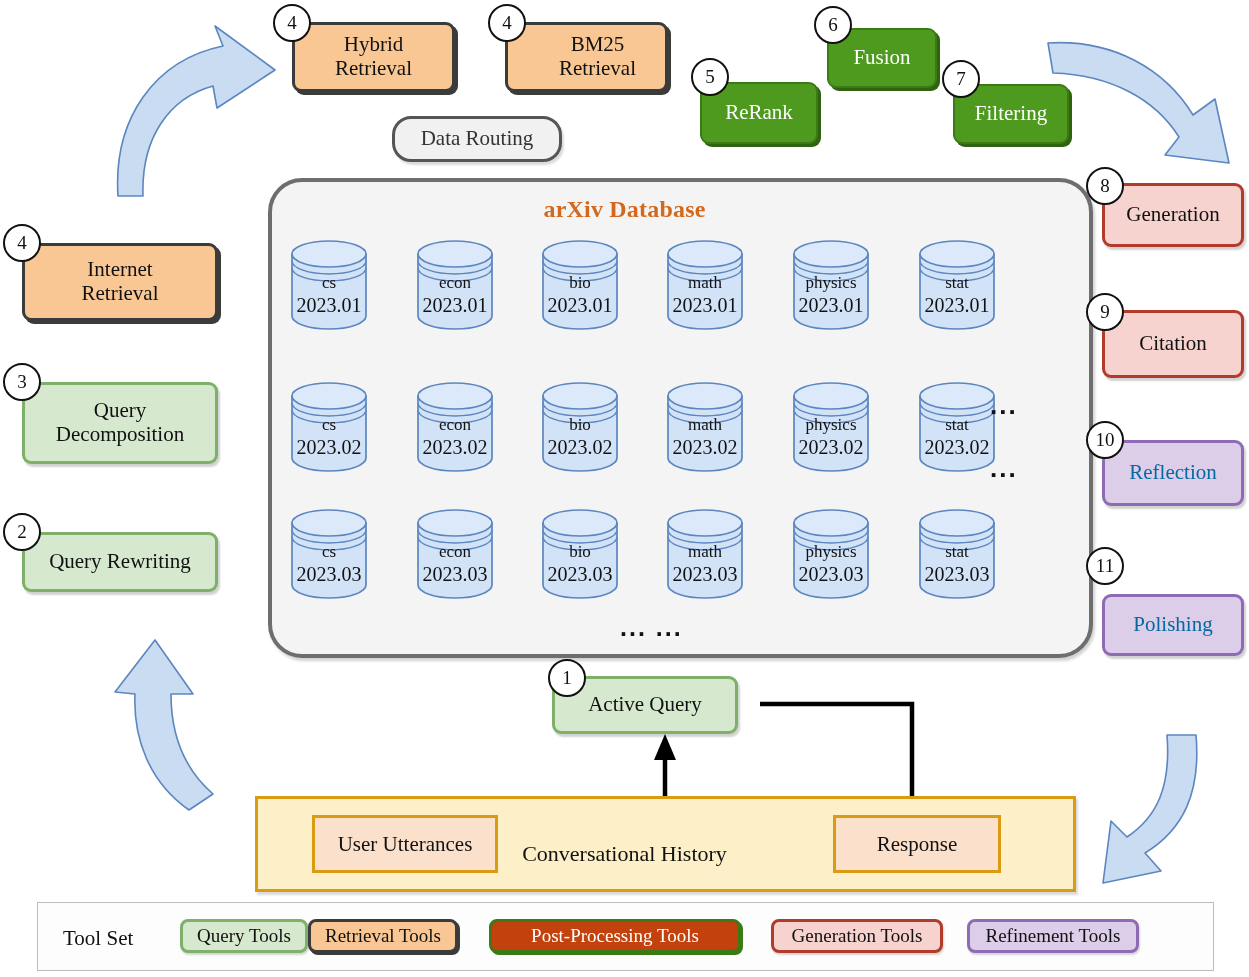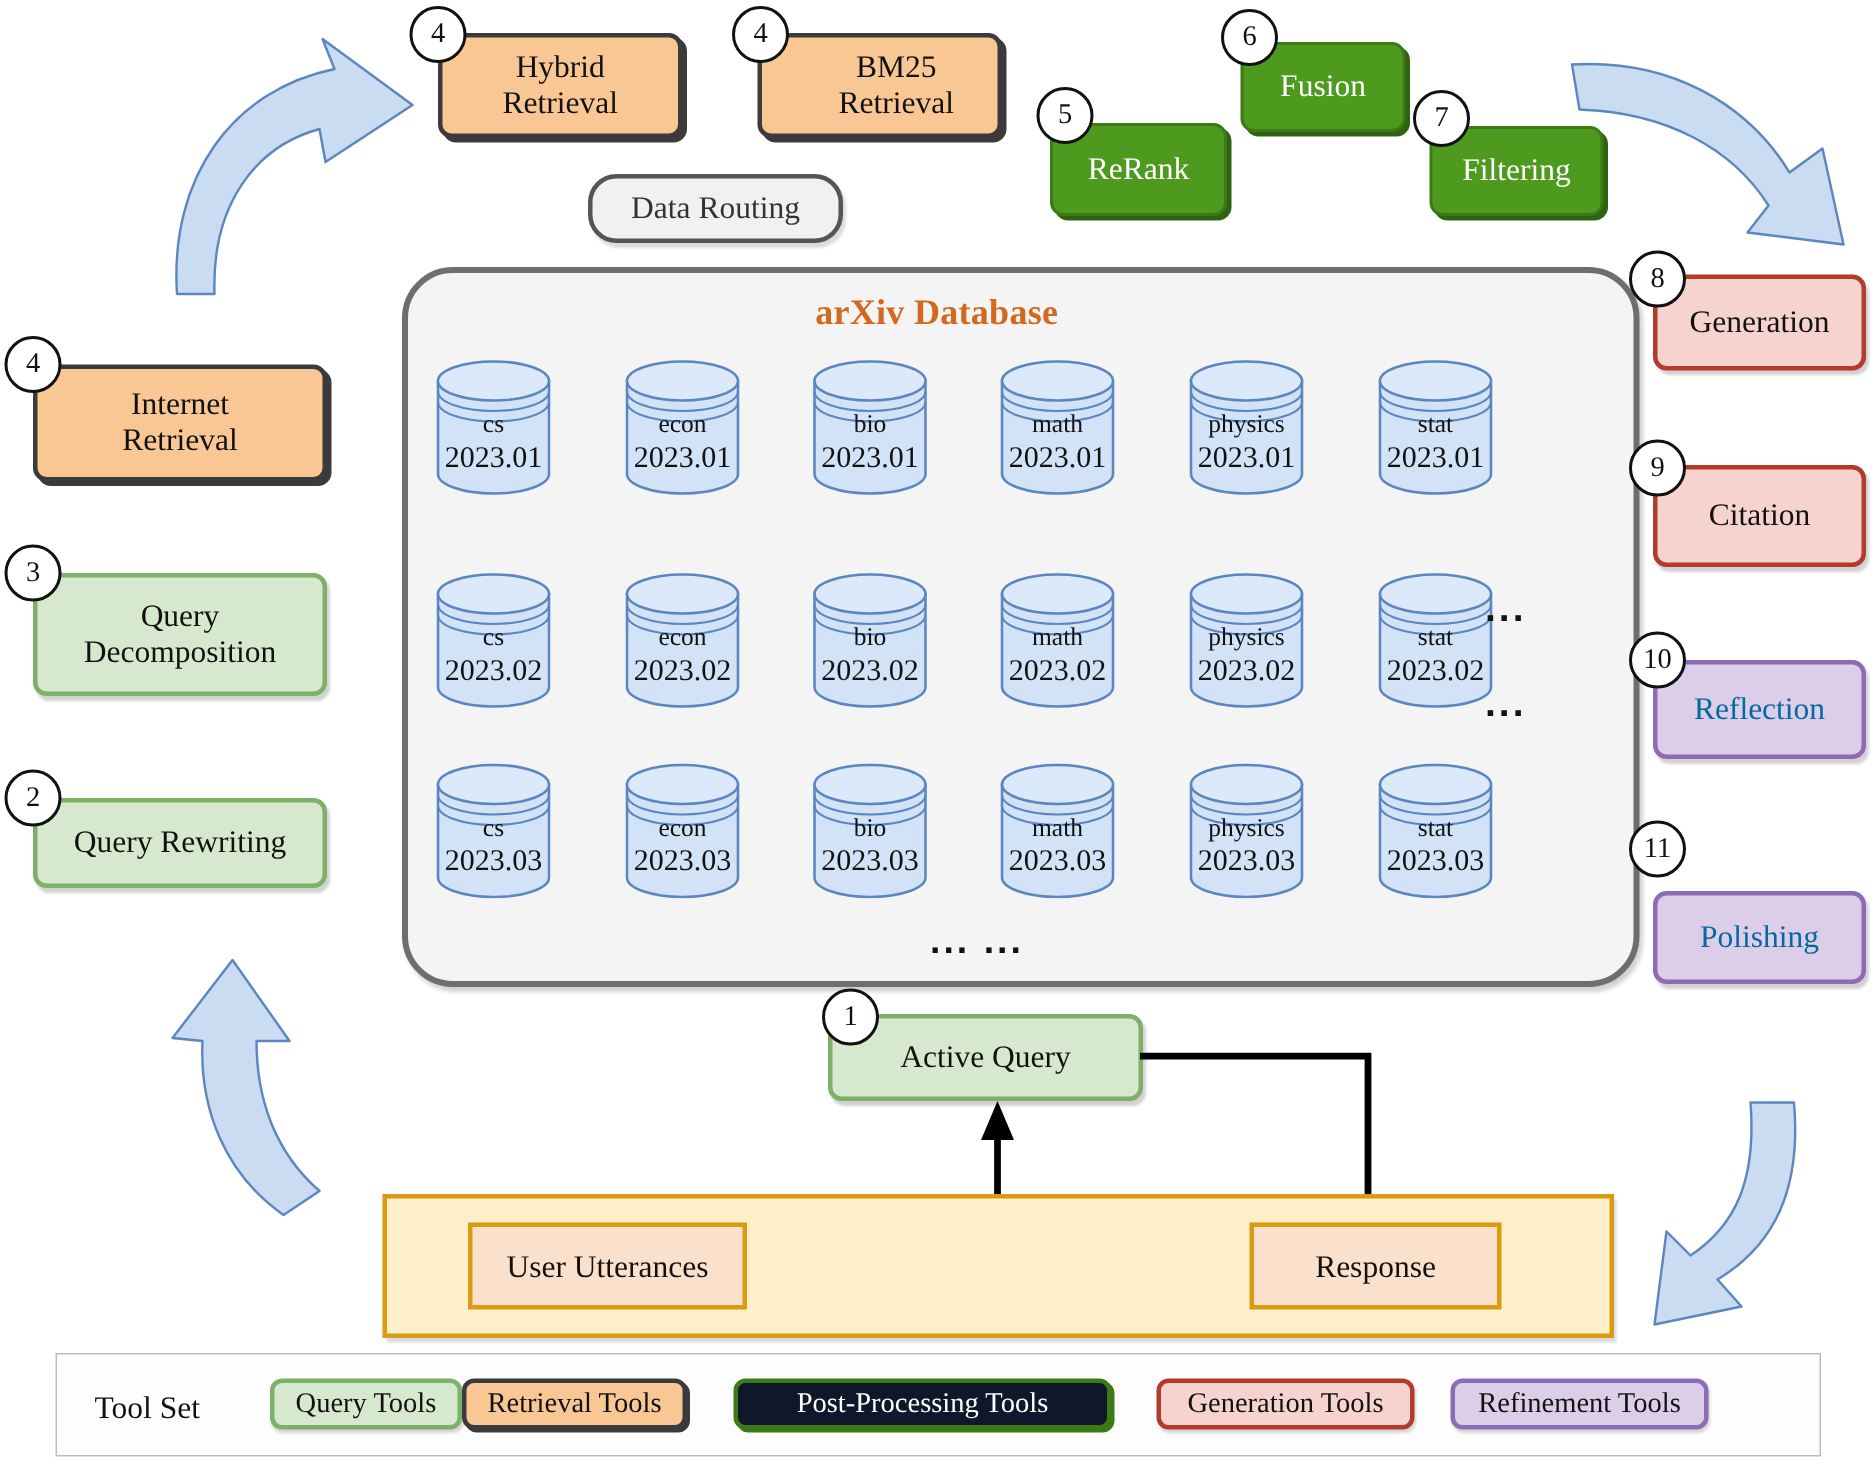--- a/index.html
+++ b/index.html
@@ -395,42 +395,43 @@
           <span class="nm">stat</span>
           <span class="yr">2023.03</span>
         </div>
       </div>
     </div>
 
   <div class="dots" style="left:990px;top:392px;">...</div>
   <div class="dots" style="left:990px;top:455px;">...</div>
   <div class="dots" style="left:620px;top:615px;font-size:25px;">... ...</div>
 
-  <div class="node n-query" style="left:552px;top:676px;width:210px;height:58px;">
+  <div class="node n-query" style="left:552px;top:676px;width:186px;height:58px;">
     <span class="lbl">Active Query</span>
   </div>
   <div class="badge" style="left:548px;top:659px;">1</div>
 
   <svg class="vec" style="left:760px;top:696px;width:170px;height:150px;">
     <path d="M0,8 L152,8 L152,108" fill="none" stroke="#000" stroke-width="4.5"></path>
     <path d="M152,132 L142,104 L162,104 Z" fill="#000"></path>
   </svg>
 
   <svg class="vec" style="left:650px;top:734px;width:30px;height:72px;">
     <path d="M15,72 L15,22" fill="none" stroke="#000" stroke-width="4.5"></path>
     <path d="M15,0 L4,26 L26,26 Z" fill="#000"></path>
   </svg>
 
   <div id="conv"></div>
+  <div id="conv-label">Conversational History</div>
   <div class="subbox" style="left:312px;top:815px;width:180px;height:52px;">User Utterances</div>
   <div class="subbox" style="left:833px;top:815px;width:162px;height:52px;">Response</div>
 
   <div id="legend"></div>
   <div id="legend-title">Tool Set</div>
   <div id="legend-chips">
       <div class="chip" style="left: 180px; top: 919px; width: 128px; background: rgb(214, 232, 205); color: rgb(17, 17, 17); border: 3px solid rgb(127, 176, 105); border-radius: 8px; box-shadow: rgba(0, 0, 0, 0.16) 1px 2px 2px;">Query Tools</div>
       <div class="chip" style="left: 308px; top: 919px; width: 150px; background: rgb(249, 199, 148); color: rgb(17, 17, 17); border: 3px solid rgb(59, 59, 59); border-radius: 8px; box-shadow: rgb(59, 59, 59) 2px 2px 0px 0px;">Retrieval Tools</div>
-      <div class="chip" style="left: 489px; top: 919px; width: 252px; background: #0f172a; color: rgb(255, 255, 255); border: 3px solid rgb(60, 122, 22); border-radius: 8px; box-shadow: rgb(60, 122, 22) 2px 2px 0px 0px;">Post-Processing Tools</div>
+      <div class="chip" style="left: 489px; top: 919px; width: 252px; background: #c2410c; color: rgb(255, 255, 255); border: 3px solid rgb(60, 122, 22); border-radius: 8px; box-shadow: rgb(60, 122, 22) 2px 2px 0px 0px;">Post-Processing Tools</div>
       <div class="chip" style="left: 771px; top: 919px; width: 172px; background: rgb(246, 211, 206); color: rgb(17, 17, 17); border: 3px solid rgb(179, 59, 43); border-radius: 8px; box-shadow: rgba(0, 0, 0, 0.16) 1px 2px 2px;">Generation Tools</div>
       <div class="chip" style="left: 967px; top: 919px; width: 172px; background: rgb(220, 205, 232); color: rgb(17, 17, 17); border: 3px solid rgb(142, 107, 181); border-radius: 8px; box-shadow: rgba(0, 0, 0, 0.16) 1px 2px 2px;">Refinement Tools</div>
     </div>
 
 </div>
 
 </body></html>

